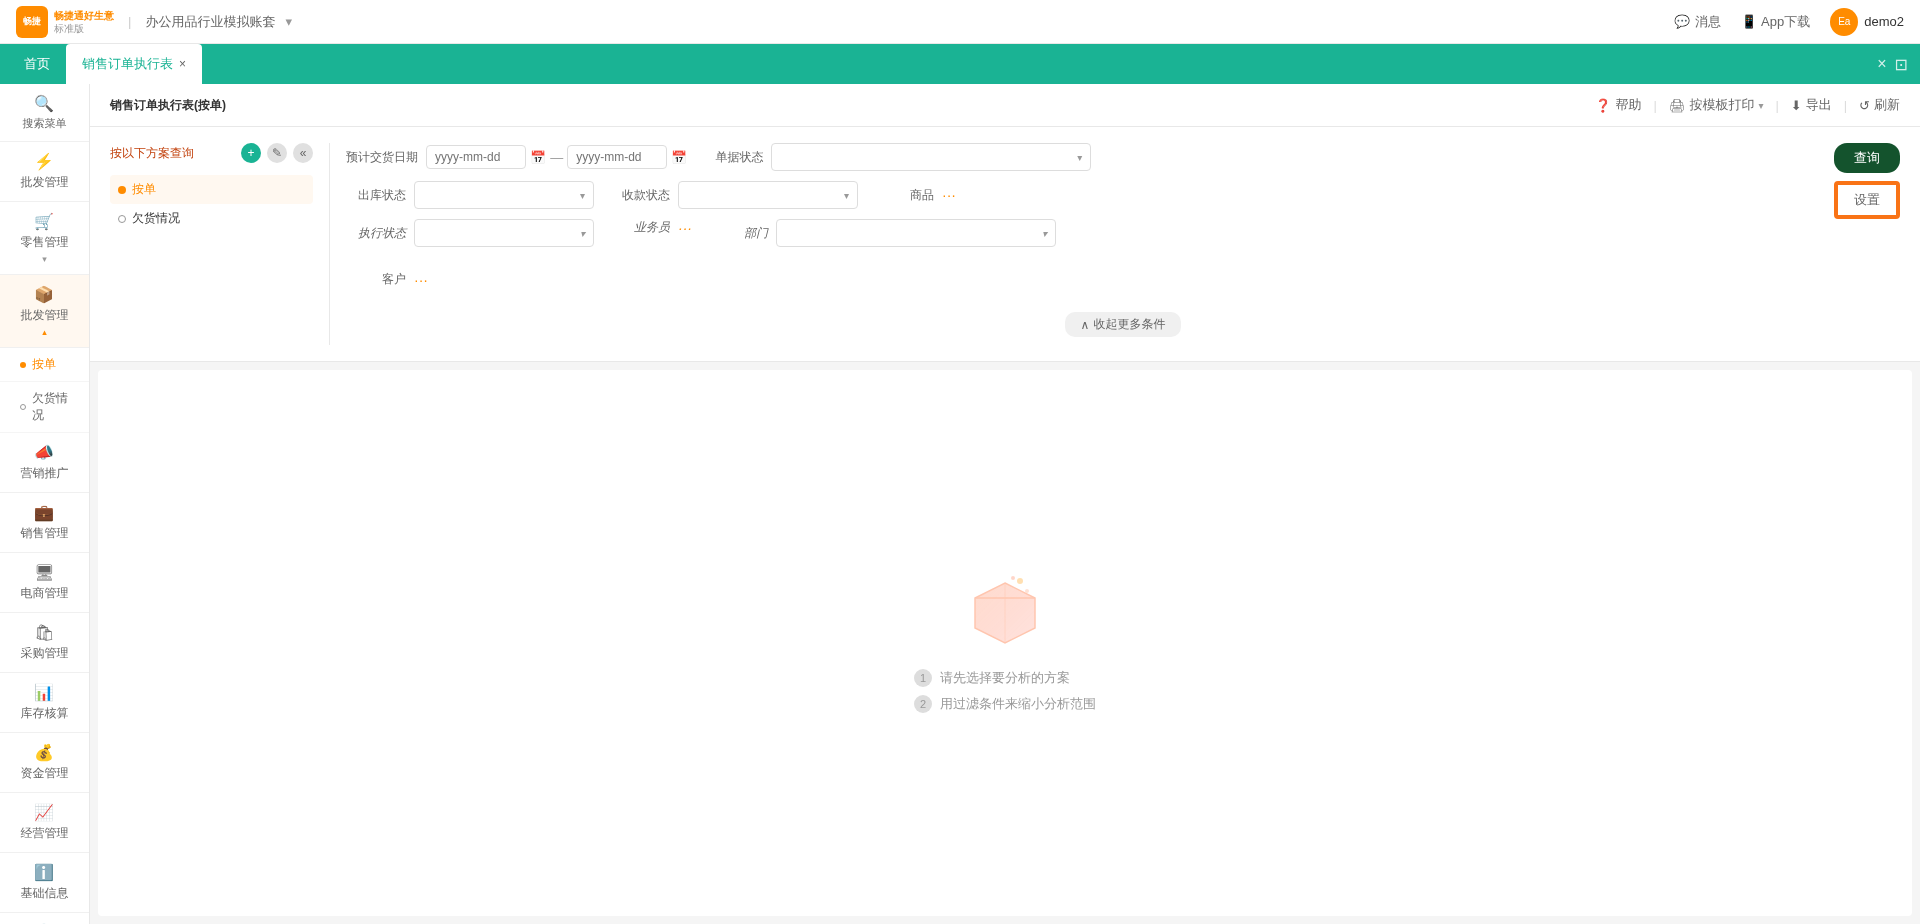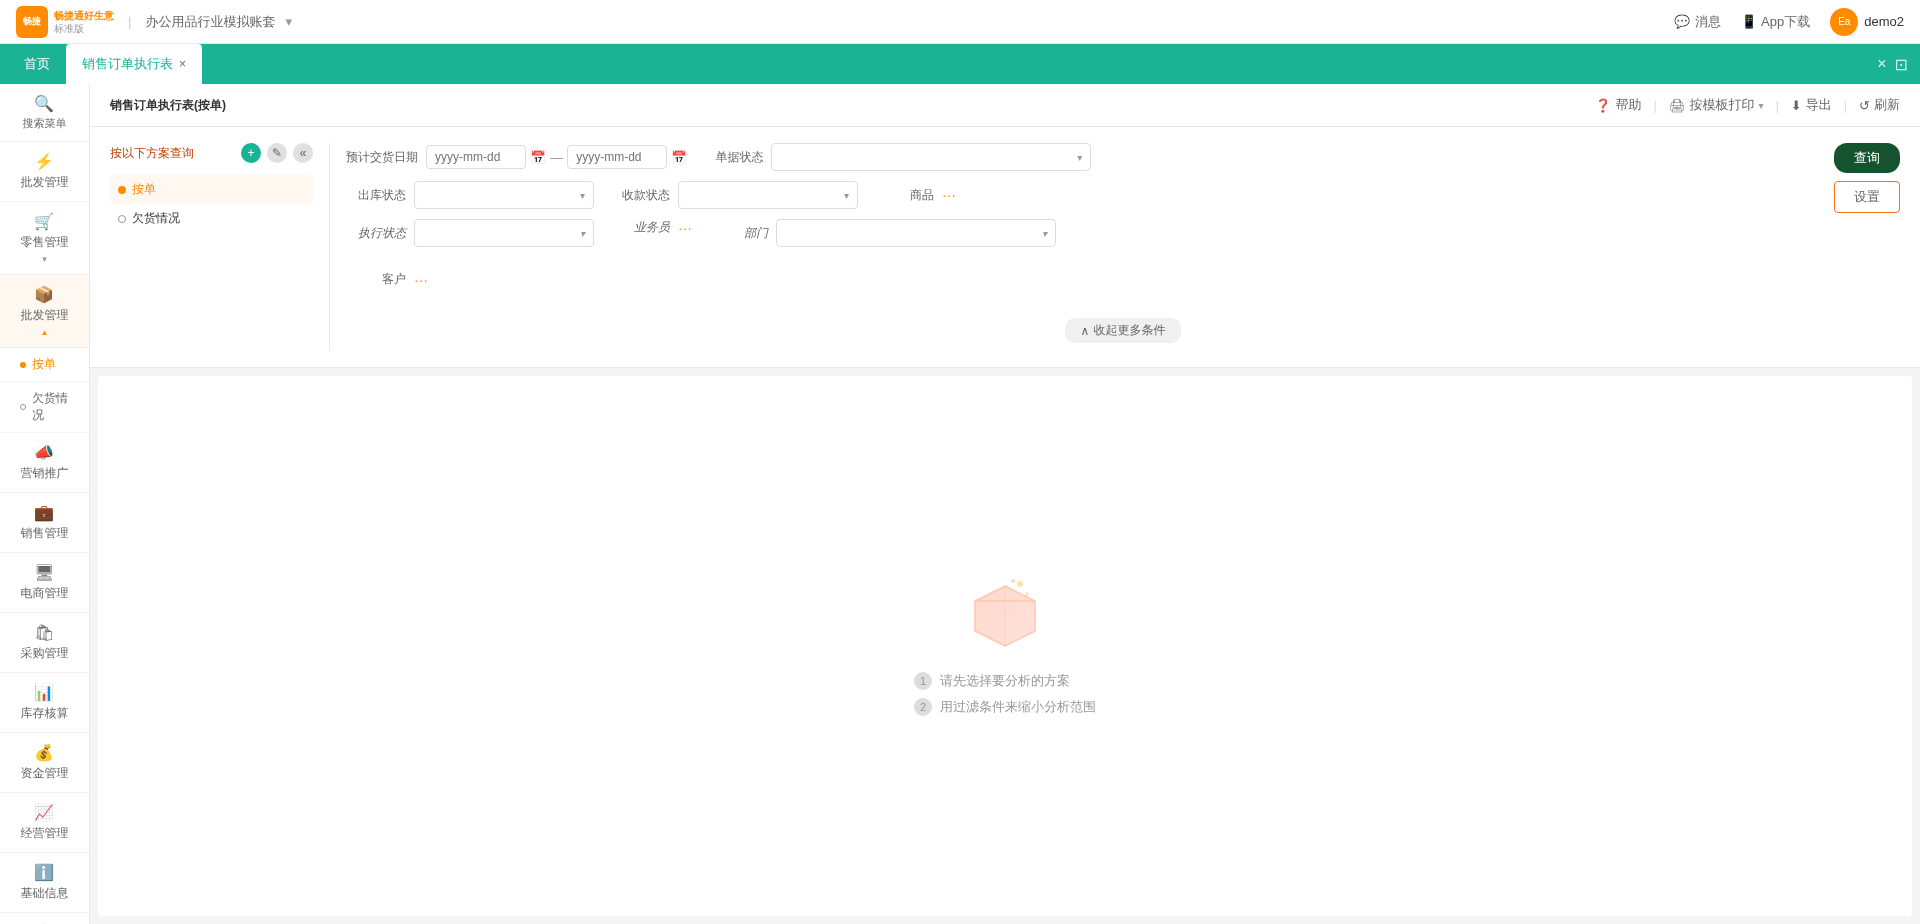--- a/index.html
+++ b/index.html
@@ -89,21 +89,21 @@
     .filter-select-arrow { color: #999; font-size: 10px; }
     .filter-ellipsis { color: #ff8c00; cursor: pointer; font-size: 14px; }
     .filter-state-select { border: 1px solid #ddd; border-radius: 4px; padding: 4px 8px; font-size: 12px; width: 320px; display: flex; align-items: center; justify-content: space-between; cursor: pointer; color: #333; background: #fff; min-height: 28px; }
 
     
     .collapse-row { display: flex; justify-content: center; padding: 8px 0; }
     .collapse-btn { display: flex; align-items: center; gap: 4px; color: #666; cursor: pointer; font-size: 12px; background: #f0f0f0; padding: 4px 16px; border-radius: 10px; }
 
     
     .search-btn { background: #14532d; color: #fff; border: none; border-radius: 13px; padding: 6px 20px; cursor: pointer; font-size: 13px; }
-    .settings-btn { background: #fff; color: #666; border: 1px solid #f97316; border-radius: 4px; padding: 6px 16px; cursor: pointer; font-size: 13px; margin-top: 4px; }
+    .settings-btn { background: #fff; color: #666; border: 4px solid #f97316; border-radius: 4px; padding: 6px 16px; cursor: pointer; font-size: 13px; margin-top: 4px; }
     .action-buttons { display: flex; flex-direction: column; gap: 4px; justify-content: flex-start; }
 
     
     .empty-state { flex: 1; display: flex; flex-direction: column; align-items: center; justify-content: center; gap: 16px; background: #fff; margin: 8px; border-radius: 4px; }
     .empty-icon { width: 80px; height: 80px; position: relative; }
     .empty-icon-svg { opacity: 0.6; }
     .empty-tips { display: flex; flex-direction: column; gap: 8px; }
     .empty-tip { display: flex; align-items: center; gap: 8px; color: #999; font-size: 13px; }
     .tip-num { width: 18px; height: 18px; border-radius: 50%; background: #ddd; color: #999; display: flex; align-items: center; justify-content: center; font-size: 11px; flex-shrink: 0; }
   </style>
@@ -337,21 +337,21 @@
               </div>
               <div class="filter-item">
                 <span class="filter-label">部门</span>
                 <div class="filter-select filter-select-wide">
                   <span></span>
                   <span class="filter-select-arrow">▾</span>
                 </div>
               </div>
             </div>
 
-            <div style="display:flex;align-items:center;gap:16px;margin-bottom:10px;">
+            <div style="display:flex;align-items:center;gap:16px;margin-bottom:4px;">
               <div class="filter-item">
                 <span class="filter-label">客户</span>
                 <span class="filter-ellipsis">···</span>
               </div>
             </div>
           </div>
 
           <div class="action-buttons">
             <button class="search-btn">查询</button>
             <button class="settings-btn">设置</button>

